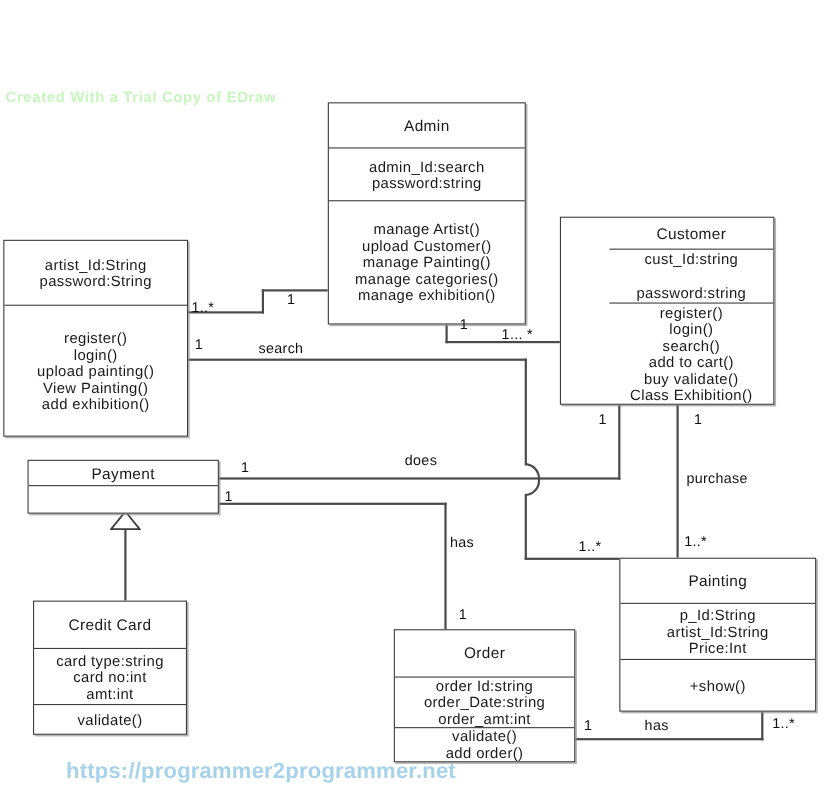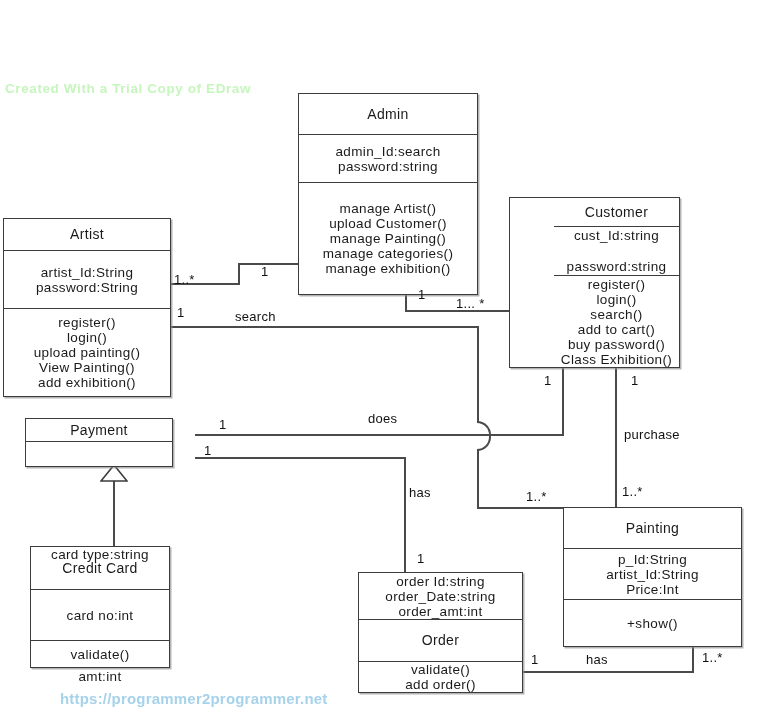--- a/index.html
+++ b/index.html
@@ -13,21 +13,21 @@
   }
   .page-title{
     position:absolute;left:0;top:28px;width:694px;text-align:center;
     font-size:18px;font-weight:bold;letter-spacing:0.2px;color:#000;
   }
   .watermark{
     position:absolute;left:5px;top:81px;font-size:13.5px;font-weight:bold;
     letter-spacing:0.6px;color:#c6f6bd;
   }
   .footer-url{
-    position:absolute;left:60px;top:690px;font-size:15px;font-weight:bold;
+    position:absolute;left:60px;top:690px;font-size:20px;font-weight:bold;
     color:#a6d2ea;text-decoration:none;letter-spacing:0.2px;
   }
   .cls{
     position:absolute;box-sizing:border-box;background:#fff;
     border:1px solid #3c3c3c;box-shadow:1.5px 1.5px 0 rgba(140,140,140,0.65);
     display:flex;flex-direction:column;font-size:13.5px;letter-spacing:0.35px;
   }
   .cls .sec{
     box-sizing:border-box;display:flex;flex-direction:column;
     align-items:center;justify-content:center;line-height:15px;text-align:center;
@@ -89,75 +89,74 @@
     </div>
     <div class="sec" style="flex:1;">
       <div>manage Artist()</div>
       <div>upload Customer()</div>
       <div>manage Painting()</div>
       <div>manage categories()</div>
       <div>manage exhibition()</div>
     </div>
   </div>
 
-  <div class="cls" style="left:509px;top:197px;width:171px;height:171px;padding-left:44px;">
+  <div class="cls" style="left:509px;top:197px;width:195px;height:171px;padding-left:44px;">
     <div class="sec title" style="height:28px;">Customer</div>
     <div class="sec" style="height:49px;gap:16px;">
       <div>cust_Id:string</div>
       <div>password:string</div>
     </div>
     <div class="sec" style="flex:1;">
       <div>register()</div>
       <div>login()</div>
       <div>search()</div>
       <div>add to cart()</div>
-      <div>buy password()</div>
+      <div>buy validate()</div>
       <div>Class Exhibition()</div>
     </div>
   </div>
 
   <div class="cls" style="left:3px;top:218px;width:168px;height:179px;">
-    <div class="sec title" style="height:31px;">Artist</div>
     <div class="sec" style="height:58px;">
       <div>artist_Id:String</div>
       <div>password:String</div>
     </div>
     <div class="sec" style="flex:1;">
       <div>register()</div>
       <div>login()</div>
       <div>upload painting()</div>
       <div>View Painting()</div>
       <div>add exhibition()</div>
     </div>
   </div>
 
-  <div class="cls" style="left:25px;top:418px;width:148px;height:49px;">
+  <div class="cls" style="left:25px;top:418px;width:174px;height:49px;">
     <div class="sec title" style="height:22px;">Payment</div>
     <div class="sec" style="flex:1;"></div>
   </div>
 
   <div class="cls" style="left:30px;top:546px;width:140px;height:122px;">
     <div class="sec title" style="height:42px;">Credit Card</div>
-    <div class="sec" style="height:51px;gap:46px;">
+    <div class="sec" style="height:51px;">
       <div>card type:string</div>
       <div>card no:int</div>
       <div>amt:int</div>
     </div>
     <div class="sec" style="flex:1;">
       <div>validate()</div>
     </div>
   </div>
 
   <div class="cls" style="left:358px;top:572px;width:165px;height:121px;">
+    <div class="sec title" style="height:43px;">Order</div>
     <div class="sec" style="height:48px;">
       <div>order Id:string</div>
       <div>order_Date:string</div>
       <div>order_amt:int</div>
     </div>
-    <div class="sec title" style="height:43px;">Order</div>
     <div class="sec" style="flex:1;">
       <div>validate()</div>
       <div>add order()</div>
     </div>
   </div>
 
   <div class="cls" style="left:563px;top:507px;width:179px;height:140px;">
     <div class="sec title" style="height:40px;">Painting</div>
     <div class="sec" style="height:51px;">
       <div>p_Id:String</div>

